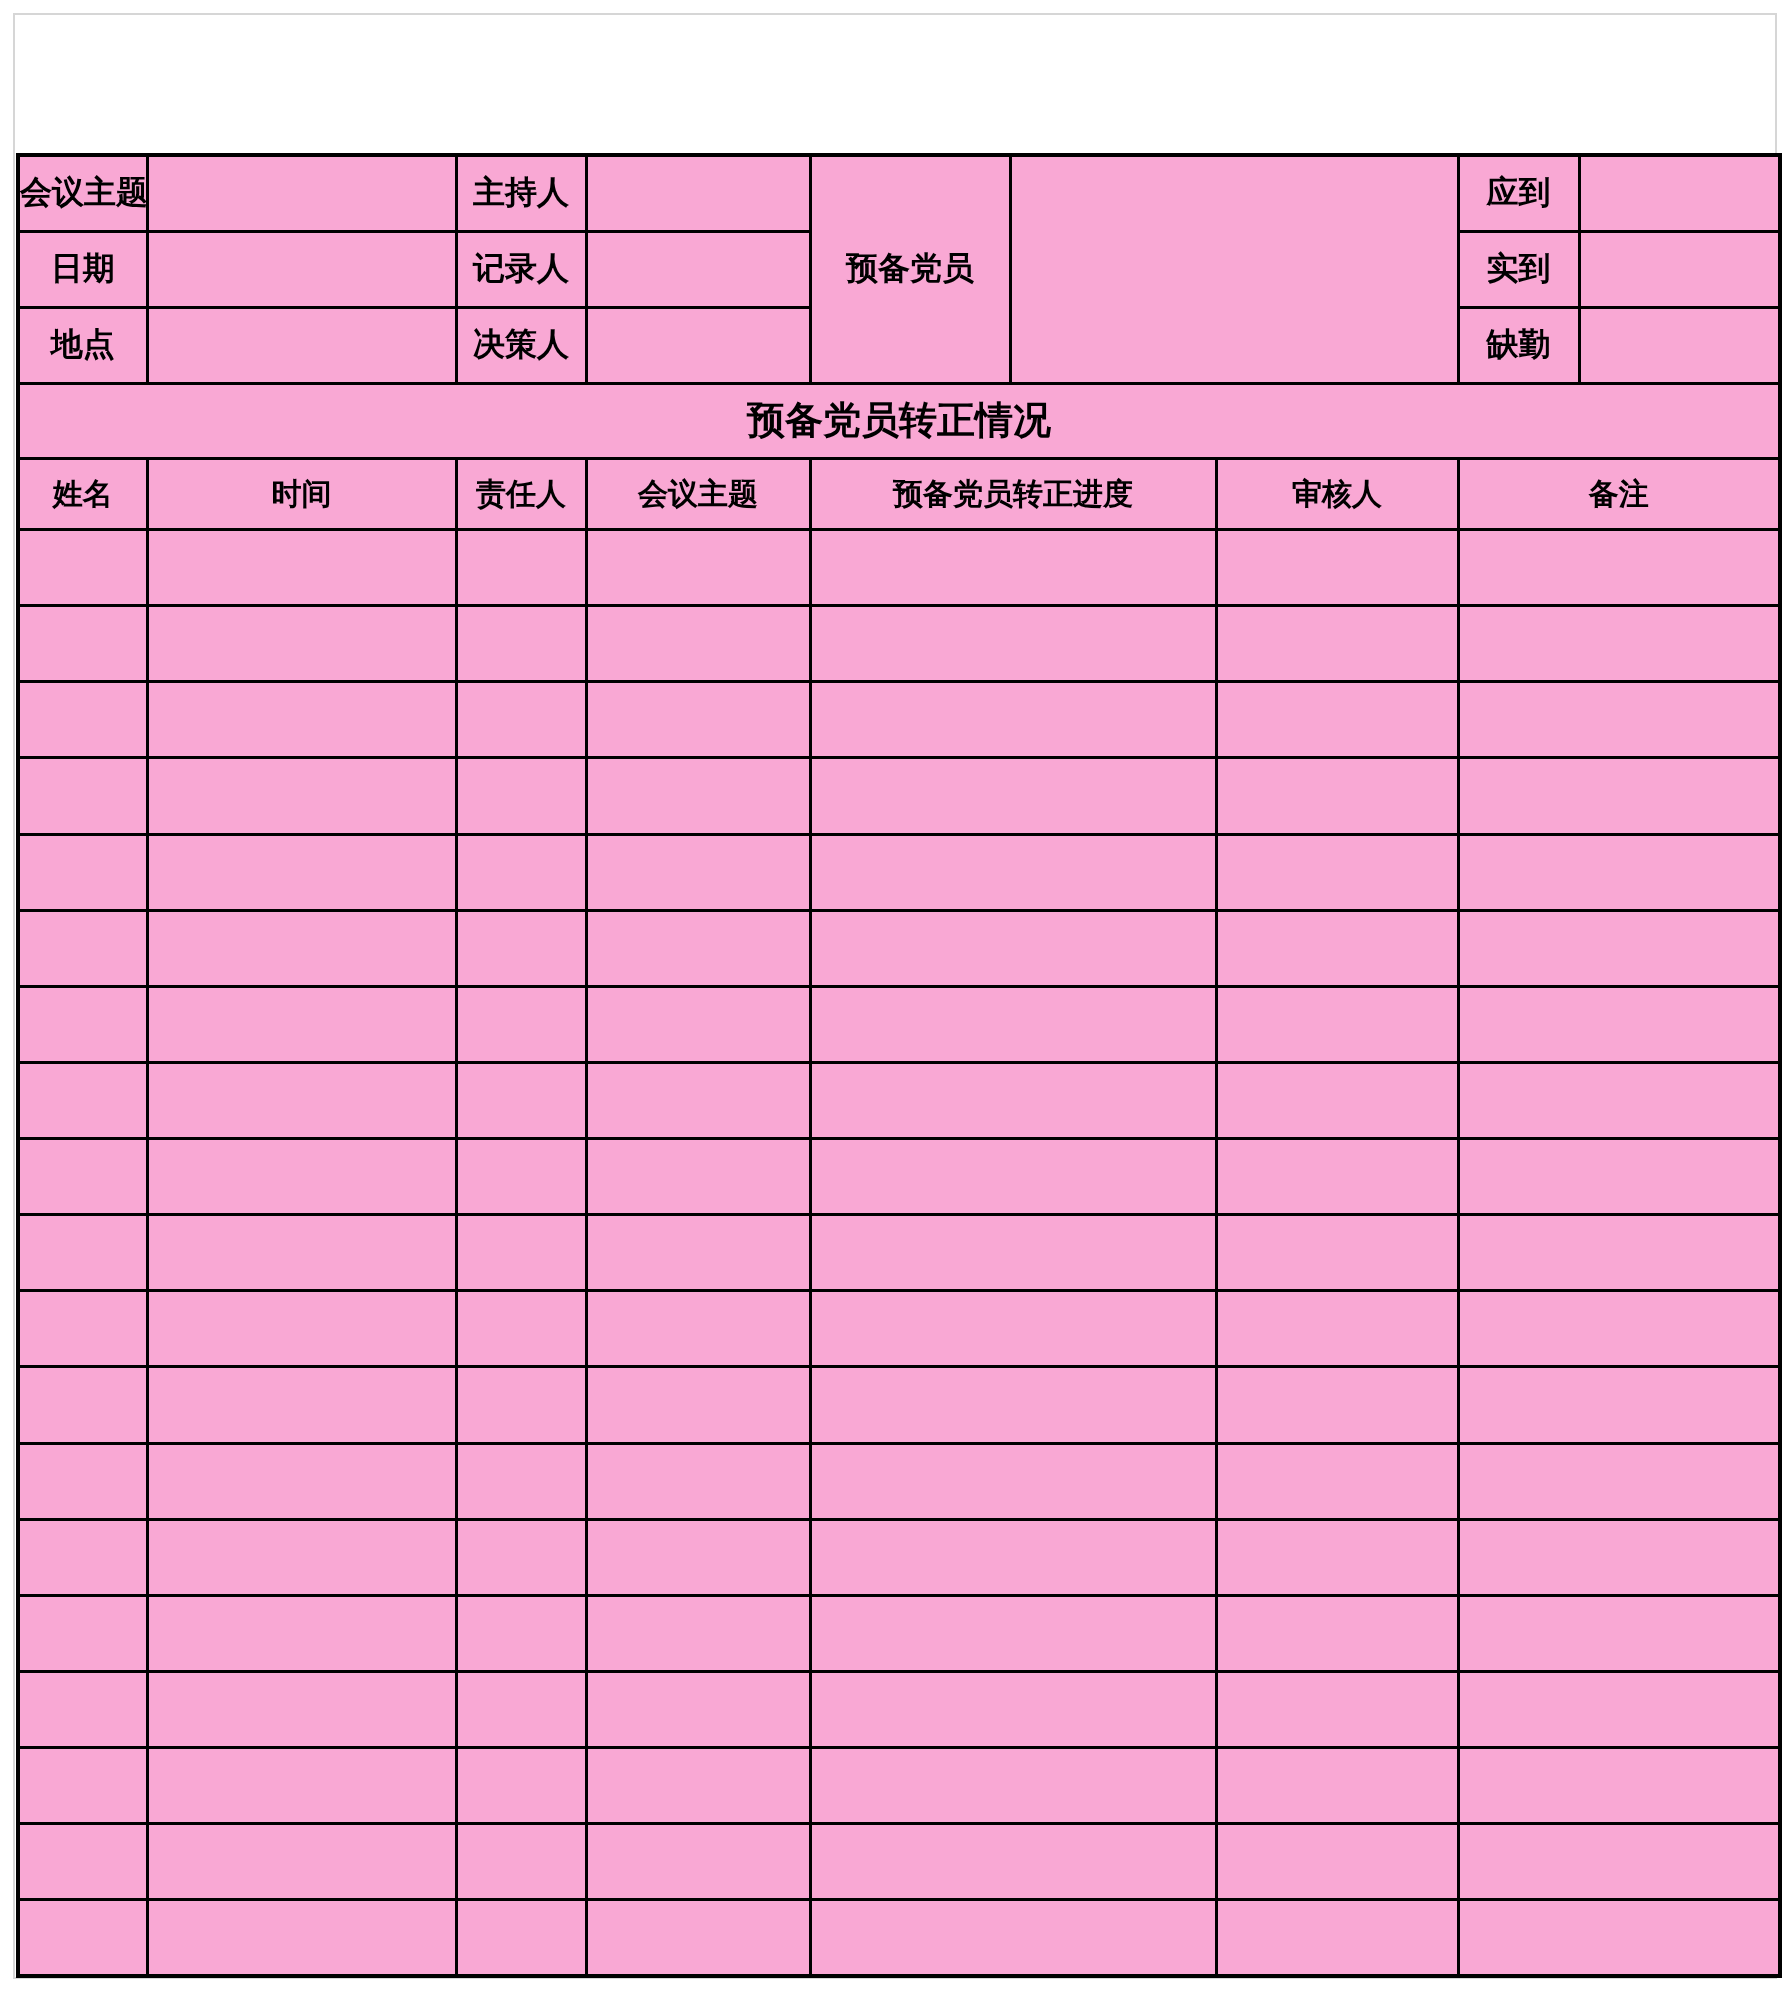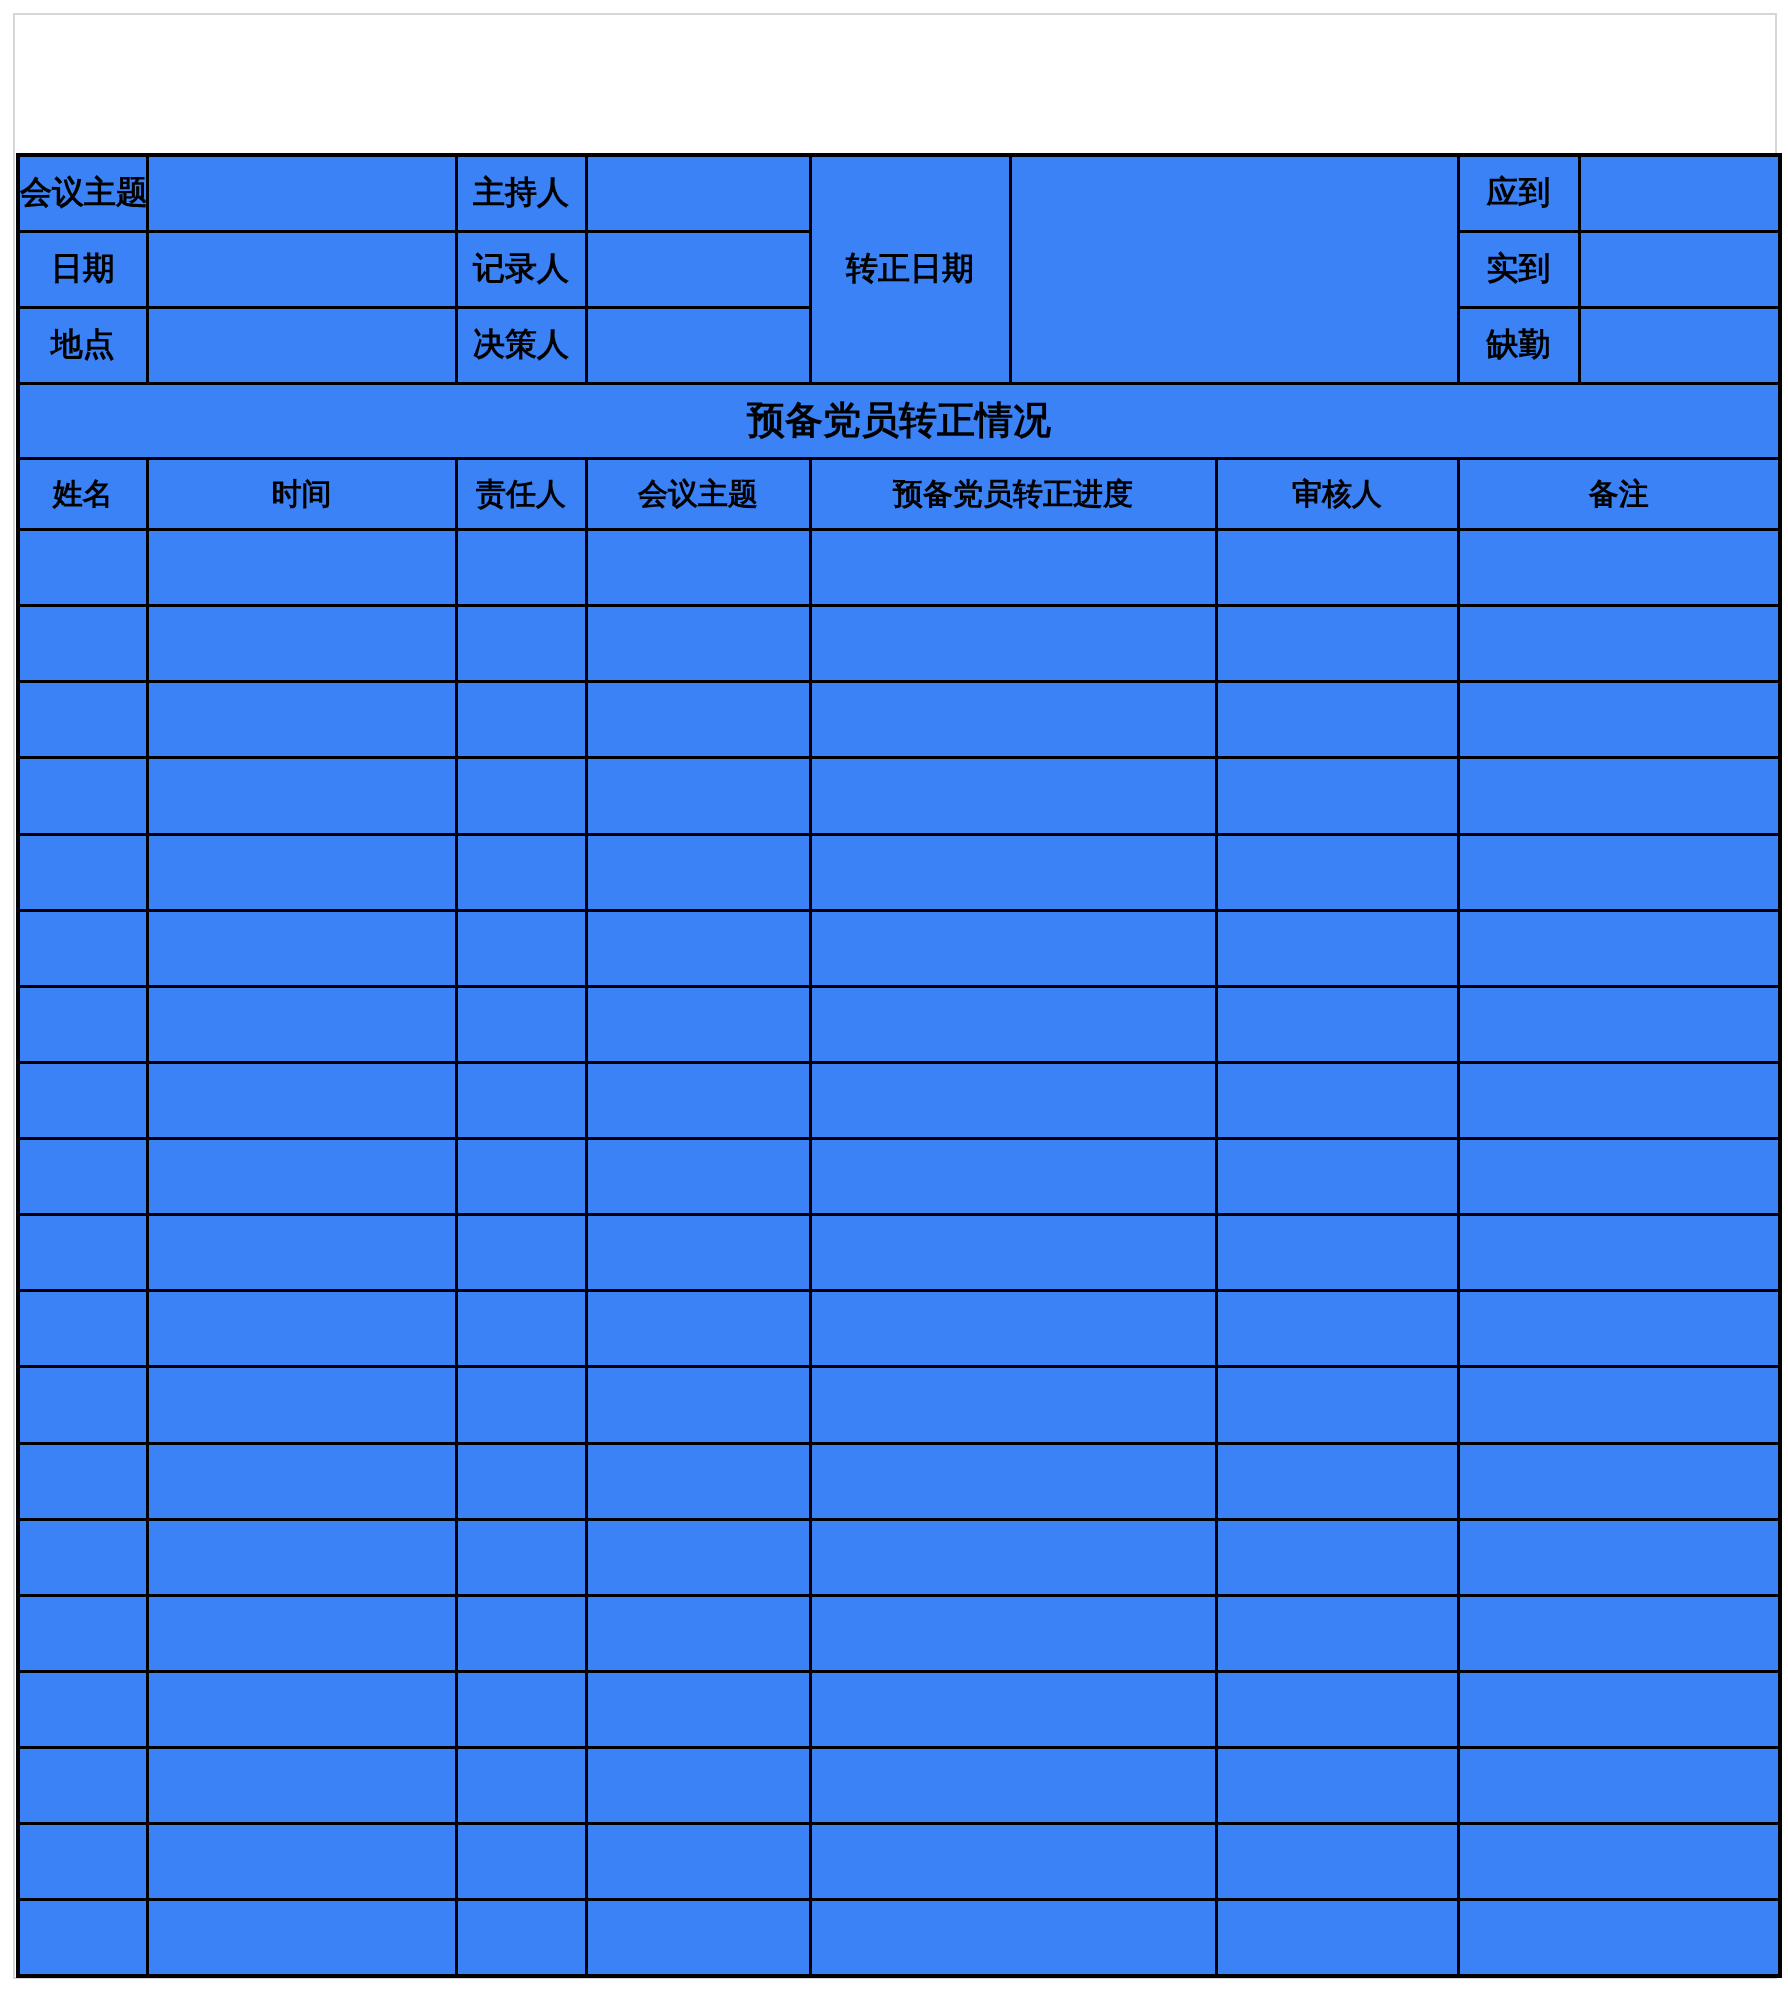--- a/index.html
+++ b/index.html
@@ -14,21 +14,21 @@
   }
   .title-block{
     position:absolute;left:16px;top:15px;width:1760px;height:138px;
     display:flex;align-items:center;justify-content:center;
   }
   .title-block h1{
     margin:0;font-size:62px;font-weight:700;letter-spacing:3px;line-height:1;
   }
   table.main{
     position:absolute;left:16px;top:153px;width:1762px;height:1825px;
-    border-collapse:collapse;table-layout:fixed;background:#3b82f6;
+    border-collapse:collapse;table-layout:fixed;background:#f9a8d4;
   }
   table.main{border:4px solid #000;}
   table.main td,table.main th{
     border:3px solid #000;padding:0;vertical-align:middle;text-align:center;
     overflow:hidden;white-space:nowrap;
   }
   tr.r-hdr{height:76px;}
   tr.r-section{height:75px;}
   tr.r-cols{height:71px;}
   .lbl{font-size:32px;font-weight:700;}
@@ -54,21 +54,21 @@
       <col style="width:242px">
         <col style="width:121px">
         <col style="width:201px">
     </colgroup>
     <tbody>
       <tr class="r-hdr">
         <td class="lbl">会议主题</td>
         <td class="val"></td>
         <td class="lbl">主持人</td>
         <td class="val"></td>
-        <td class="lbl" rowspan="3">转正日期</td>
+        <td class="lbl" rowspan="3">预备党员</td>
         <td class="val" rowspan="3" colspan="2"></td>
         <td class="lbl">应到</td>
         <td class="val"></td>
       </tr>
       <tr class="r-hdr">
         <td class="lbl">日期</td>
         <td class="val"></td>
         <td class="lbl">记录人</td>
         <td class="val"></td>
         <td class="lbl">实到</td>

